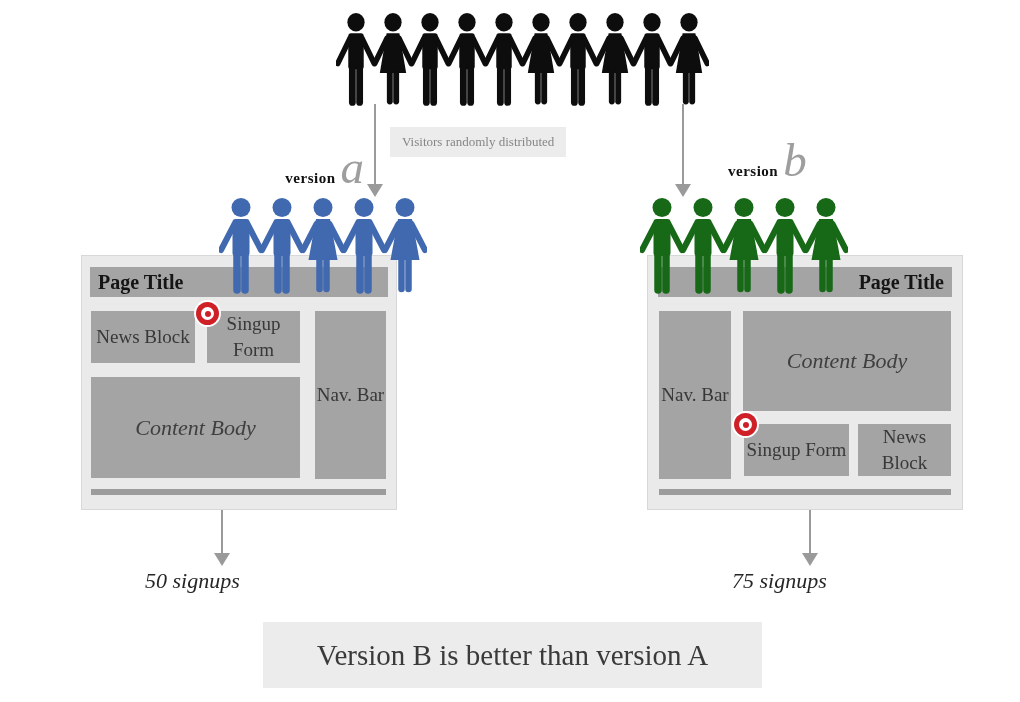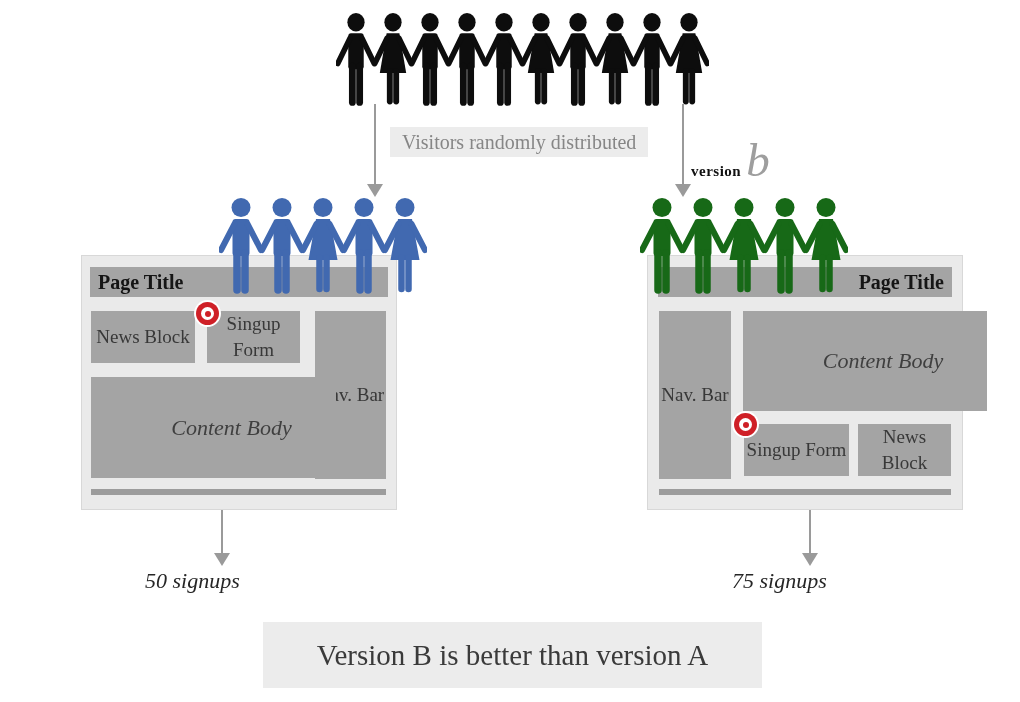--- a/index.html
+++ b/index.html
@@ -10,33 +10,33 @@
   
   .people-row{position:absolute;display:flex;align-items:flex-end;z-index:6;}
   .people-row .person{display:block;line-height:0;}
   .people-row .person + .person{margin-left:-3px;}
   
   .arrow{position:absolute;width:16px;z-index:2;}
   .arrow::before{content:'';position:absolute;left:7px;top:0;bottom:10px;width:2px;background:#9a9a9a;}
   .arrow::after{content:'';position:absolute;left:0;bottom:0;width:0;height:0;
     border-left:8px solid transparent;border-right:8px solid transparent;border-top:13px solid #9a9a9a;}
   
-  .label-box{position:absolute;background:#ececec;color:#868686;font-size:20px;
+  .label-box{position:absolute;background:#ececec;color:#868686;font-size:13px;
     line-height:30px;padding:0 12px;white-space:nowrap;z-index:3;}
   
   .version-label{position:absolute;line-height:58px;white-space:nowrap;z-index:3;}
   .v-word{font-size:15px;font-weight:bold;color:#111111;letter-spacing:0.5px;}
   .v-letter{font-size:47px;font-style:italic;color:#9e9e9e;margin-left:5px;}
   
   .page{position:absolute;width:314px;height:253px;background:#eaeaea;border:1px solid #d8d8d8;z-index:1;}
   .ptitle{position:absolute;height:30px;background:#a4a4a4;color:#151515;font-weight:bold;
     font-size:20px;line-height:30px;padding:0 8px;box-sizing:border-box;}
   .block{position:absolute;background:#a4a4a4;color:#383838;font-size:19px;line-height:1.35;
     display:flex;align-items:center;justify-content:center;text-align:center;}
-  .block.content{font-style:italic;font-size:22px;color:#3f3f3f;padding-left:36px;}
+  .block.content{font-style:italic;font-size:22px;color:#3f3f3f;}
   .footerbar{position:absolute;height:6px;background:#9c9c9c;}
   
   .target{position:absolute;width:23px;height:23px;border-radius:50%;background:var(--target-red,#cf2027);
     box-shadow:0 0 0 2px #ffffff;z-index:7;}
   .t-ring{position:absolute;left:5px;top:5px;right:5px;bottom:5px;background:#ffffff;border-radius:50%;}
   .t-dot{position:absolute;left:3.5px;top:3.5px;right:3.5px;bottom:3.5px;
     background:var(--target-red,#cf2027);border-radius:50%;}
   
   .signups{position:absolute;width:160px;text-align:left;font-style:italic;font-size:22px;color:#262626;}
   .conclusion{position:absolute;left:263px;top:622px;width:499px;height:66px;background:#ececec;
@@ -148,21 +148,24 @@
        <line x1="25.5" y1="61" x2="25.5" y2="92" stroke-width="6.5" stroke-linecap="round"></line>
           </g>
         </svg></span>
     </div>
 
   <div class="arrow" style="left:367px;top:104px;height:93px;"></div>
   <div class="arrow" style="left:675px;top:104px;height:93px;"></div>
 
   <div class="label-box" style="left:390px;top:127px;">Visitors randomly distributed</div>
 
-  <div class="version-label" style="left:691px;top:131px;width:140px;text-align:left;">
+  <div class="version-label" style="left:240px;top:138px;width:124px;text-align:right;">
+    <span class="v-word">version</span><span class="v-letter">a</span>
+  </div>
+  <div class="version-label" style="left:728px;top:131px;width:140px;text-align:left;">
     <span class="v-word">version</span><span class="v-letter">b</span>
   </div>
 
   <div class="people-row" style="left:219px;top:197px;">
       <span class="person"><svg viewBox="0 0 44 100" width="44" height="100" preserveAspectRatio="none">
           <g fill="#4169b0" stroke="#4169b0">
             <circle cx="22" cy="10.5" r="9.5" stroke="none"></circle>
             <rect x="13.5" y="22" width="17" height="37" rx="3" stroke="none"></rect>
             <line x1="15.5" y1="27" x2="2" y2="53" stroke-width="6" stroke-linecap="round"></line>
                 <line x1="28.5" y1="27" x2="42" y2="53" stroke-width="6" stroke-linecap="round"></line>

